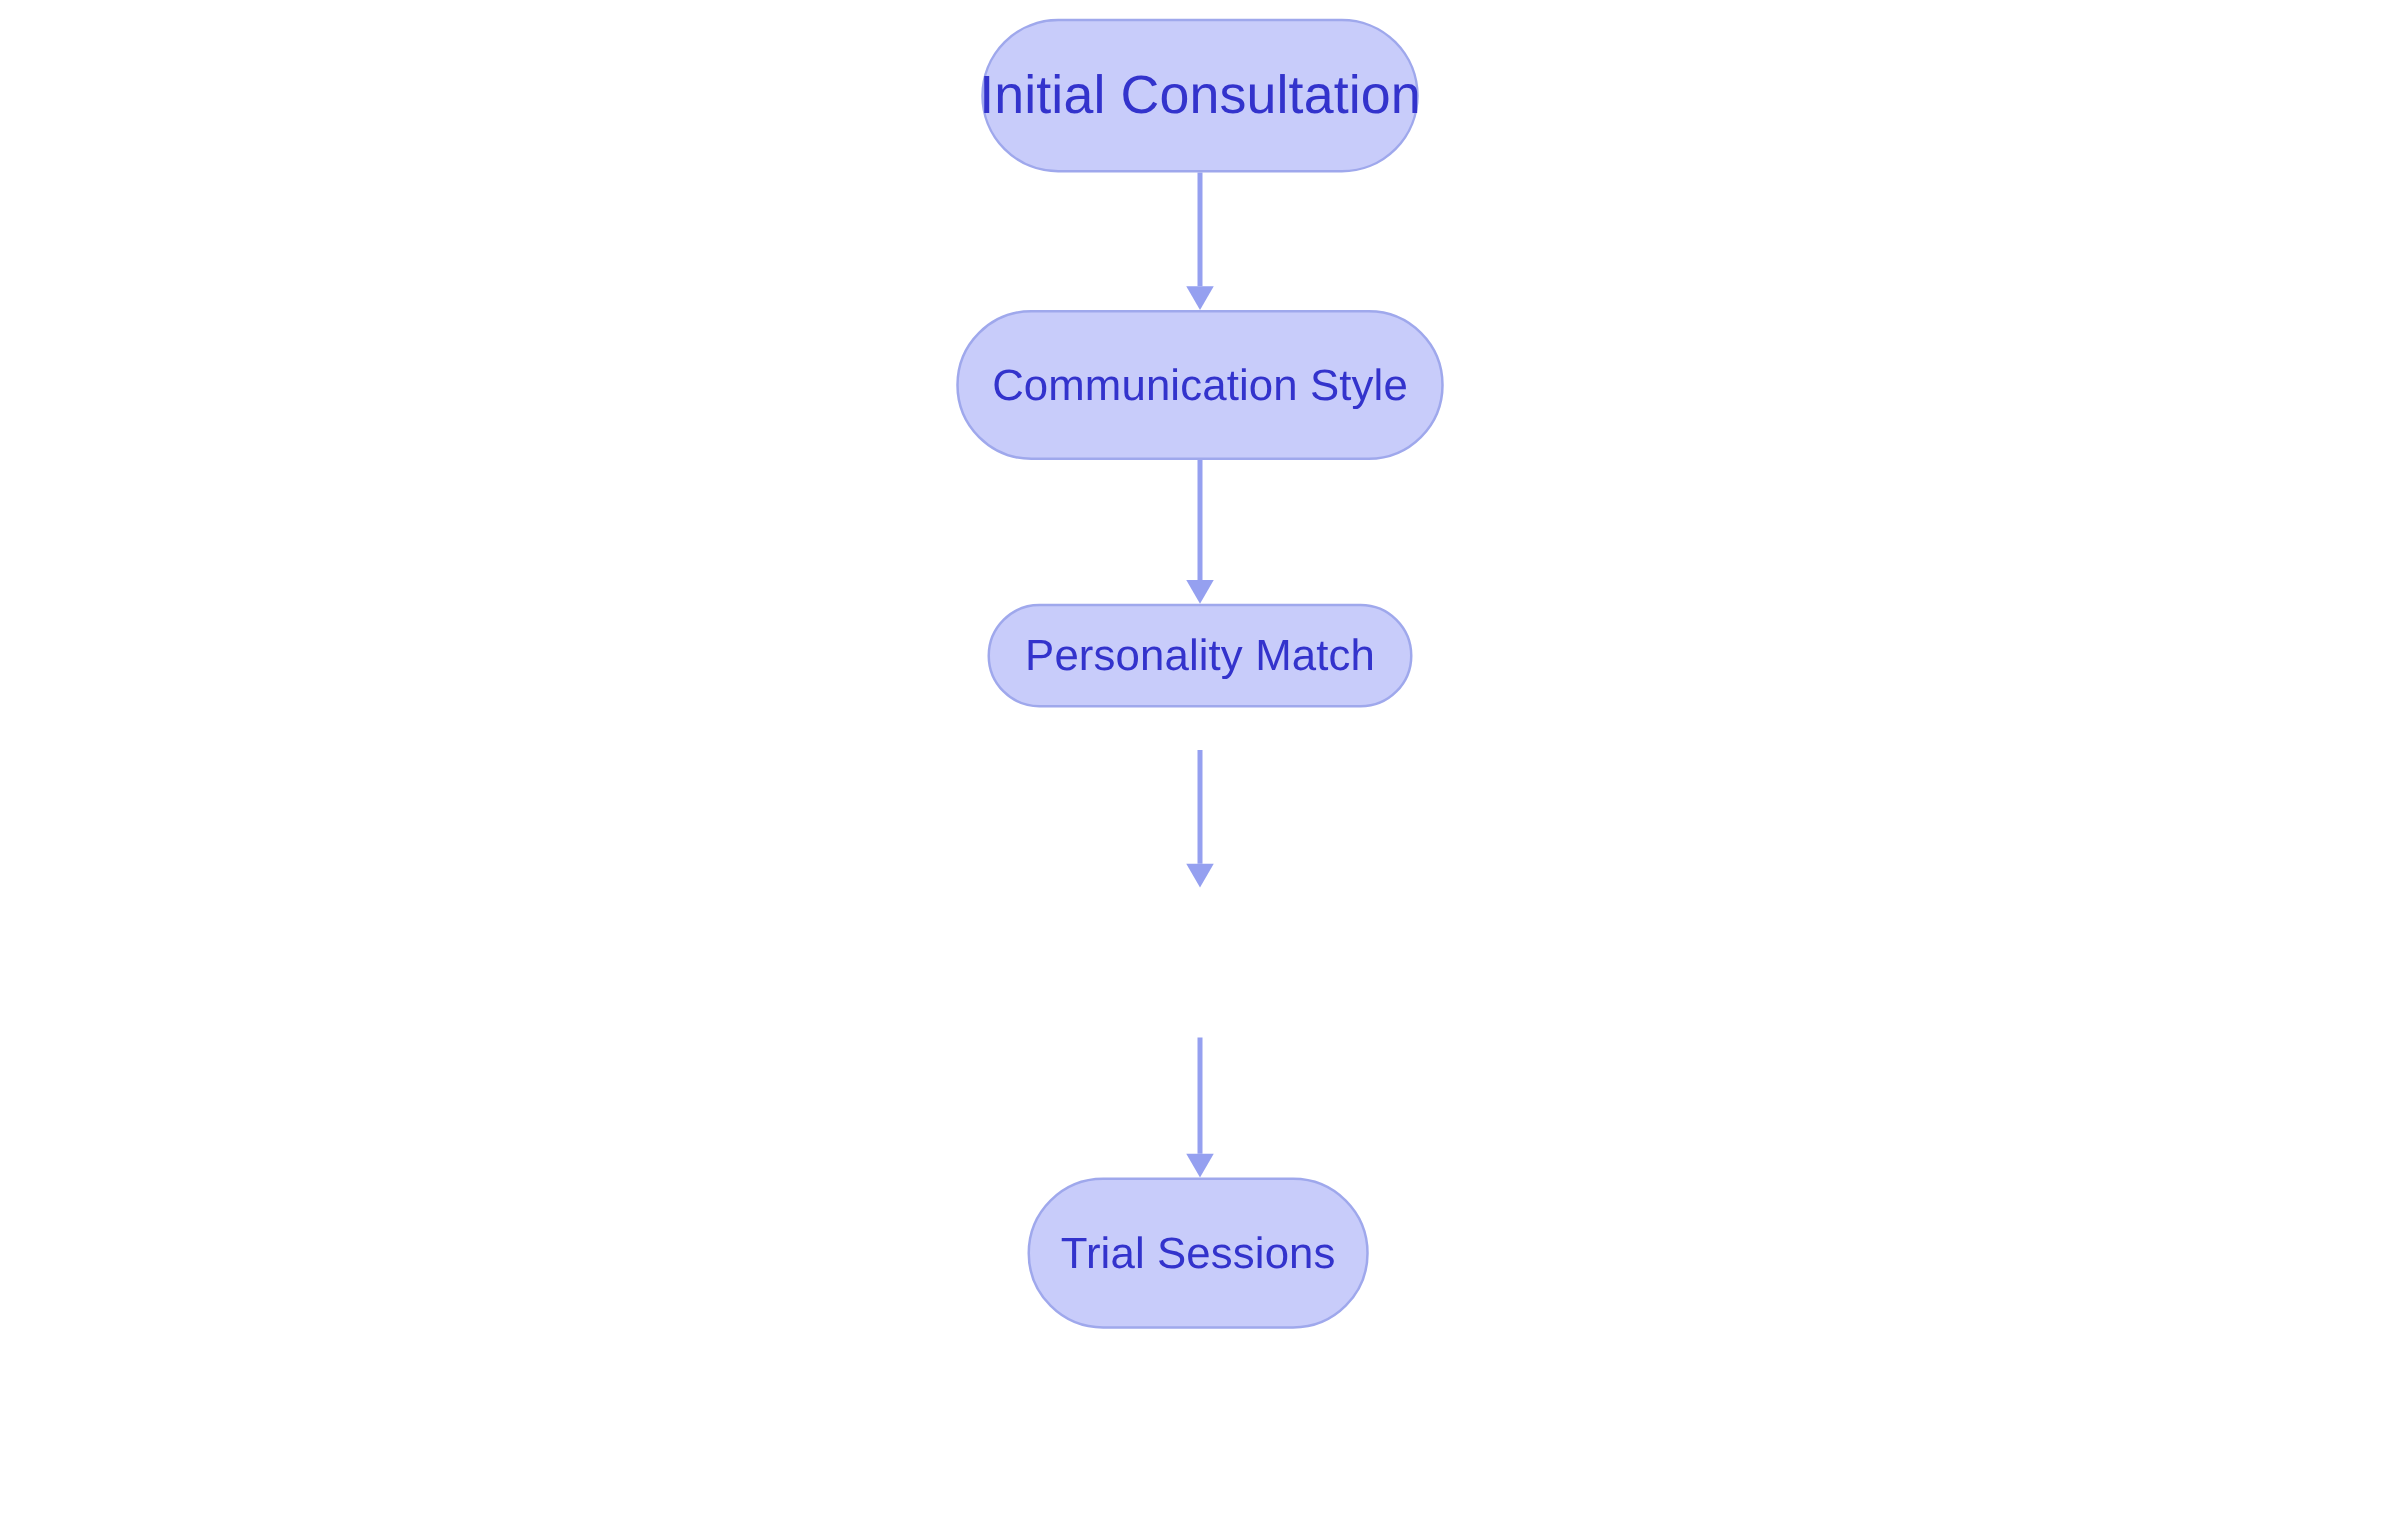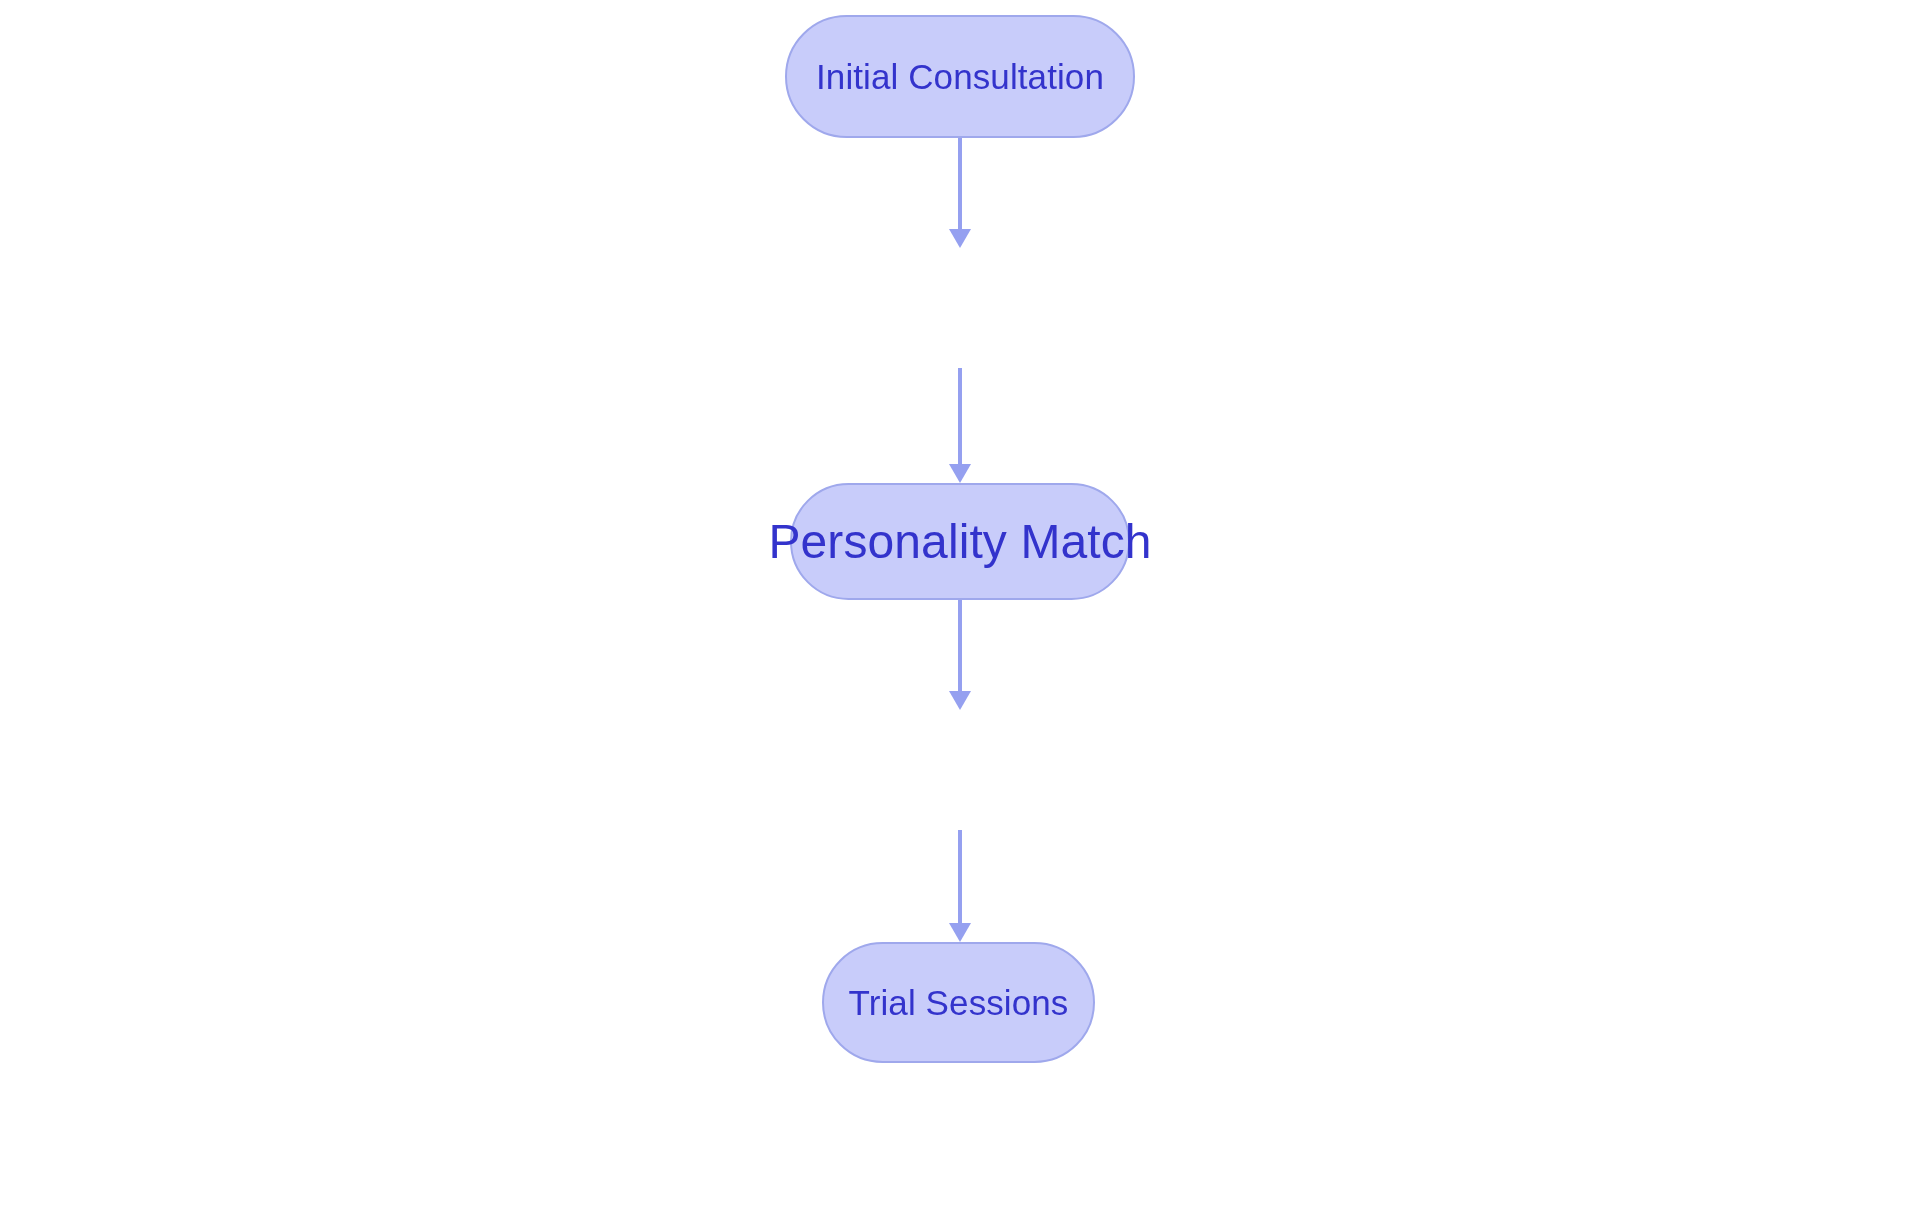--- a/index.html
+++ b/index.html
@@ -38,23 +38,23 @@
     font-weight: 400;
     letter-spacing: 0.1px;
     white-space: nowrap;
     user-select: none;
   }
   .node-label {
     color: #3333cc;
     line-height: 1;
   }
 
-  .node-1 { left: 785px;  top: 15px;   width: 350px; height: 123px; font-size: 35px; }
+  .node-1 { left: 785px;  top: 15px;   width: 350px; height: 123px; font-size: 43px; }
   .node-2 { left: 765px;  top: 248px;  width: 390px; height: 120px; font-size: 35px; }
-  .node-3 { left: 790px;  top: 483px;  width: 340px; height: 117px; font-size: 48px; }
+  .node-3 { left: 790px;  top: 483px;  width: 340px; height: 83px; font-size: 35px; }
   .node-4 { left: 765px;  top: 710px;  width: 390px; height: 120px; font-size: 35px; }
   .node-5 { left: 822px;  top: 942px;  width: 273px; height: 121px; font-size: 35px; }
 
   
   .connector {
     position: absolute;
     left: 954px;
     width: 12px;
   }
   .connector .stem {
@@ -130,20 +130,23 @@
 
   <div class="node node-1">
     <span class="node-label">Initial Consultation</span>
   </div>
 
   <div class="connector conn-1">
     <div class="stem"></div>
     <div class="head"></div>
   </div>
 
+  <div class="node node-2">
+    <span class="node-label">Communication Style</span>
+  </div>
 
   <div class="connector conn-2">
     <div class="stem"></div>
     <div class="head"></div>
   </div>
 
   <div class="node node-3">
     <span class="node-label">Personality Match</span>
   </div>
 

